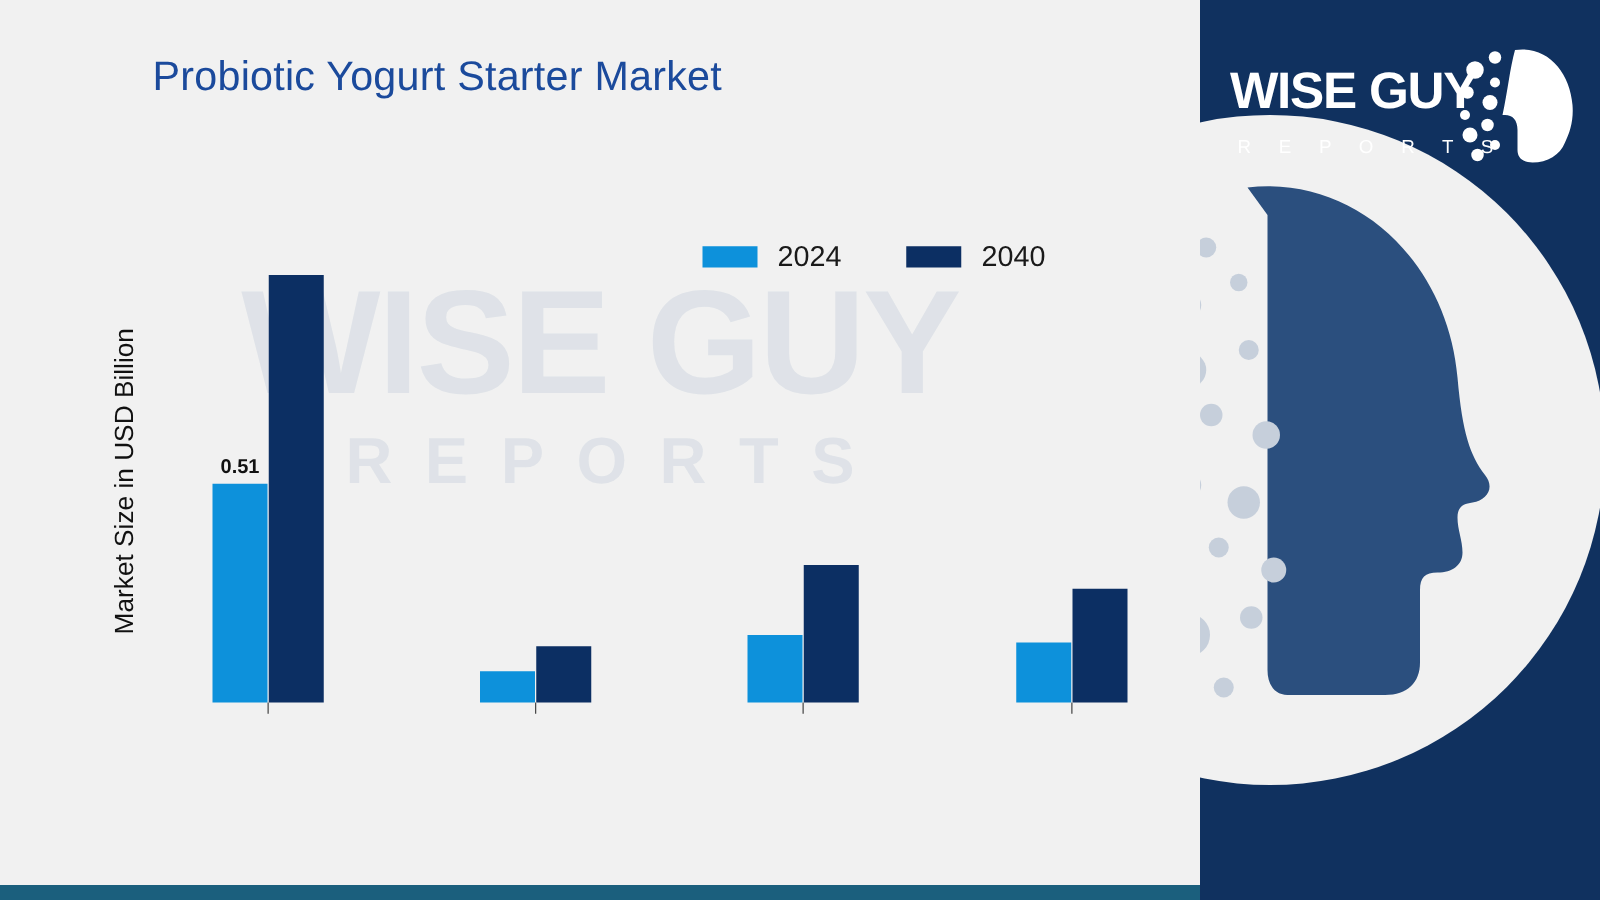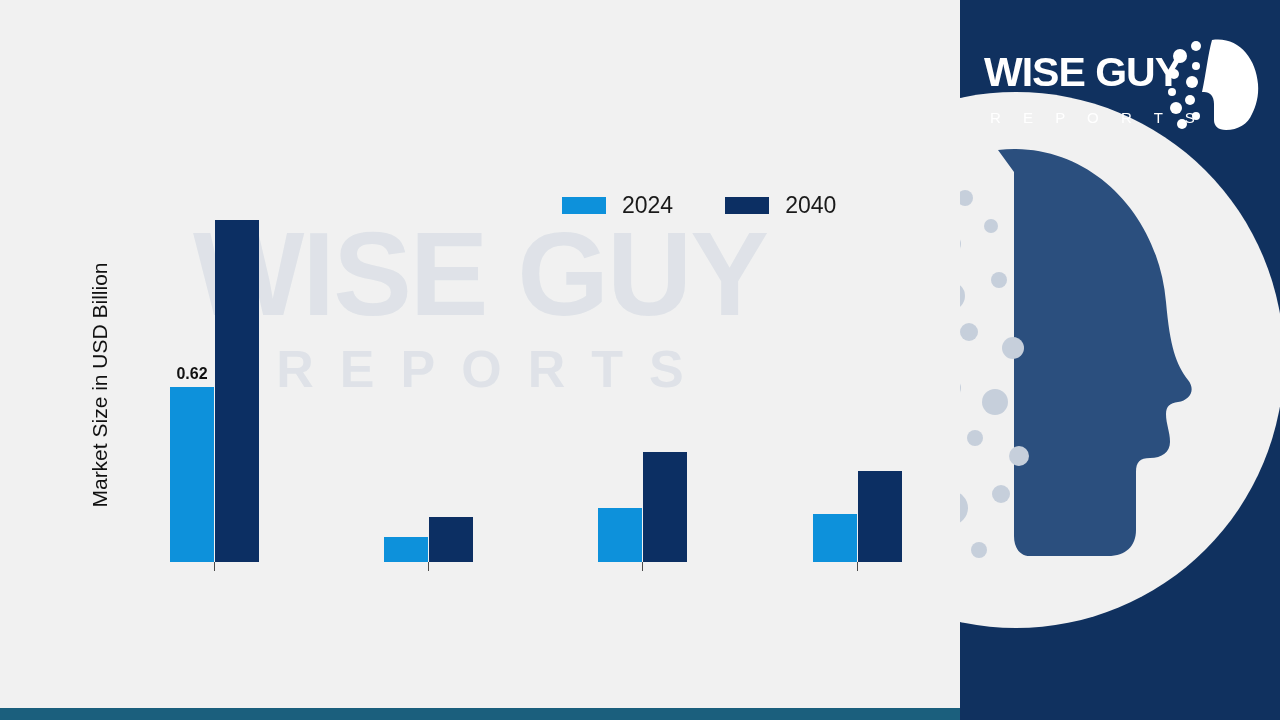--- a/index.html
+++ b/index.html
@@ -57,20 +57,21 @@
 </head>
 <body style="background: rgb(241, 241, 241);">
 
 <div id="stage" style="background: rgb(241, 241, 241);">
 
   <div class="wm">
     <div class="wm-1">WISE GUY</div>
     <div class="wm-2">REPORTS</div>
   </div>
 
+  <div class="title">Probiotic Yogurt Starter Market</div>
 
   <div class="ylabel">Market Size in USD Billion</div>
 
   <div class="legend">
     <div class="lg">
       <span class="sw" style="background: rgb(13, 145, 219);"></span>
       <span class="lb">2024</span>
     </div>
     <div class="lg">
       <span class="sw" style="background: rgb(12, 47, 99);"></span>
@@ -92,21 +93,21 @@
       <div class="group" style="left: 486px; width: 89px;">
         <div class="bar b2024" style="height: 54px; background: rgb(13, 145, 219);"></div>
         <div class="bar b2032" style="height: 110px; background: rgb(12, 47, 99);"></div>
         <div class="tick" style="left: 44px;"></div>
       </div>
       <div class="group" style="left: 701px; width: 89px;">
         <div class="bar b2024" style="height: 48px; background: rgb(13, 145, 219);"></div>
         <div class="bar b2032" style="height: 91px; background: rgb(12, 47, 99);"></div>
         <div class="tick" style="left: 44px;"></div>
       </div>
-      <div class="blabel" style="left: 80px; bottom: 187px;">0.62</div>
+      <div class="blabel" style="left: 80px; bottom: 187px;">0.51</div>
     </div>
 
   <div class="panel" style="background: rgb(16, 49, 95);">
     <div class="panel-circle"></div>
 
     <svg class="head-dark" viewBox="0 0 220 430">
       <path d="M8 18 C95 8 168 78 176 170 C180 215 186 232 198 248 C206 258 200 268 188 270
                C180 271 176 274 176 282 C176 292 180 300 180 310 C180 320 172 326 160 326
                C150 326 146 330 146 340 L146 398 C146 414 136 424 118 424 L40 424
                C30 424 24 416 24 404 L24 40 Z" fill="#2b4f7e"></path>

